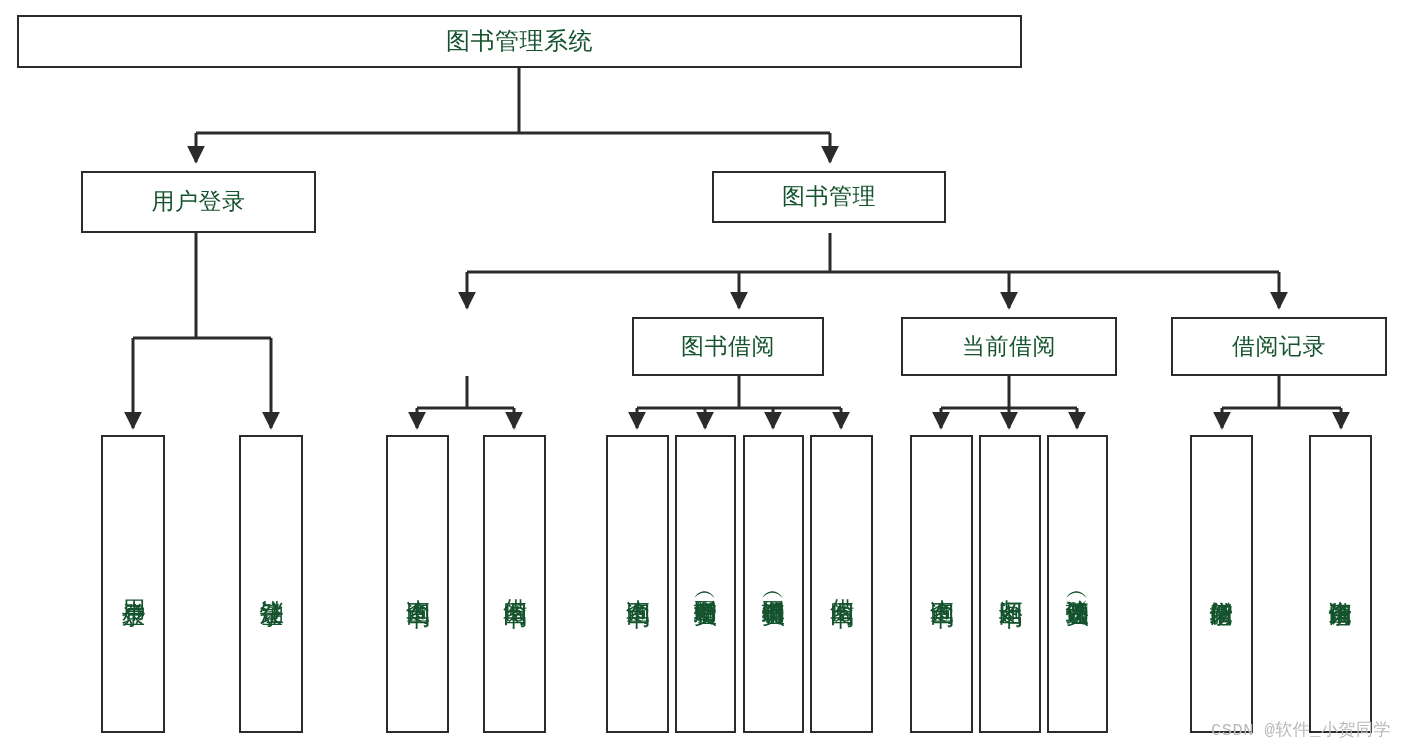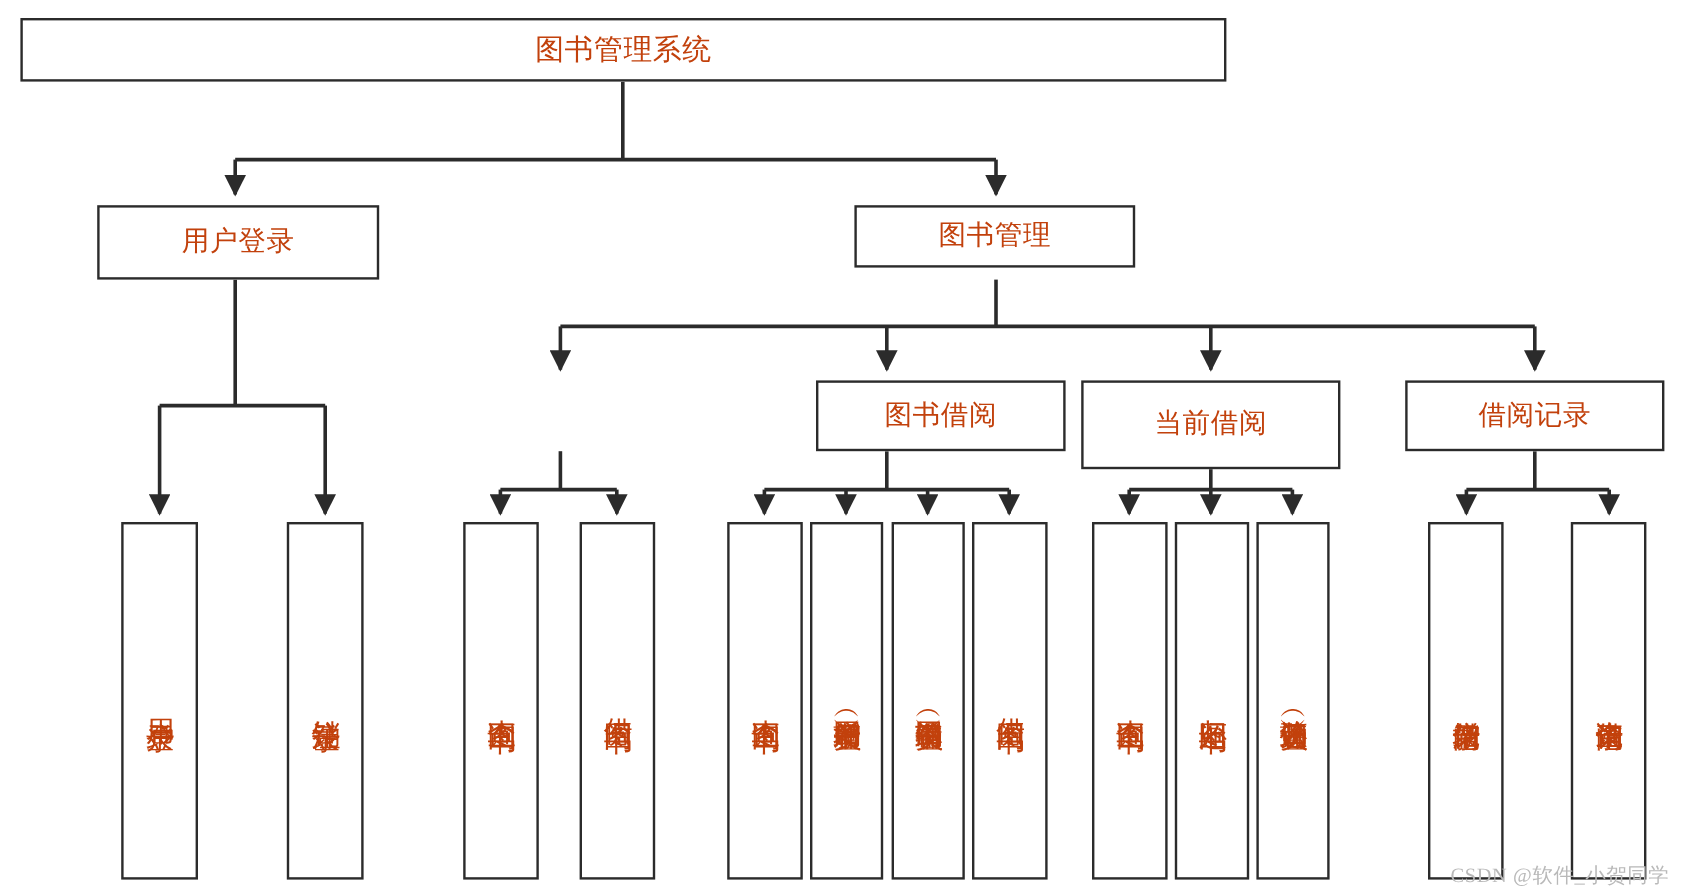--- a/index.html
+++ b/index.html
@@ -27,21 +27,21 @@
     box-sizing:border-box;
     background:#ffffff;
     border:2.5px solid #2b2b2b;
     display:flex;
     align-items:center;
     justify-content:center;
     z-index:3;
   }
   .node .lbl{
     display:block;
-    color:#c2410c;
+    color:#14532d;
     line-height:1.18;
     white-space:nowrap;
     text-align:center;
   }
   
   .node.horiz .lbl{
     font-size:23px;
     letter-spacing:0.5px;
   }
   .node.root .lbl{ font-size:24px; }
@@ -65,21 +65,21 @@
   }
   #watermark{
     position:absolute;
     right:14px;
     bottom:6px;
     font-size:17px;
     color:#b9b9b9;
     letter-spacing:0.5px;
     white-space:nowrap;
     z-index:9;
-    font-family:Liberation Serif, serif;
+    font-family:Liberation Mono, monospace;
     text-align:center;
   }
 </style>
 </head>
 <body>
 
 <div id="stage">
 
   <svg id="wires" viewBox="0 0 1405 747" xmlns="http://www.w3.org/2000/svg">
     <defs>
@@ -137,25 +137,25 @@
 
   <div class="node horiz" style="left:81px; top:171px; width:235px; height:62px;">
     <span class="lbl">用户登录</span>
   </div>
 
   <div class="node horiz" style="left:712px; top:171px; width:234px; height:52px;">
     <span class="lbl">图书管理</span>
   </div>
 
 
-  <div class="node horiz" style="left:632px; top:317px; width:208px; height:59px;margin-left:48px;">
+  <div class="node horiz" style="left:632px; top:317px; width:192px; height:59px;">
     <span class="lbl">图书借阅</span>
   </div>
 
-  <div class="node horiz" style="left:901px; top:317px; width:216px; height:74px;">
+  <div class="node horiz" style="left:901px; top:317px; width:216px; height:59px;">
     <span class="lbl">当前借阅</span>
   </div>
 
   <div class="node horiz" style="left:1171px; top:317px; width:216px; height:59px;">
     <span class="lbl">借阅记录</span>
   </div>
 
   <div class="node leaf" style="left:101px; top:435px; width:64px; height:298px;">
     <span class="lbl">用户登录</span>
   </div>

